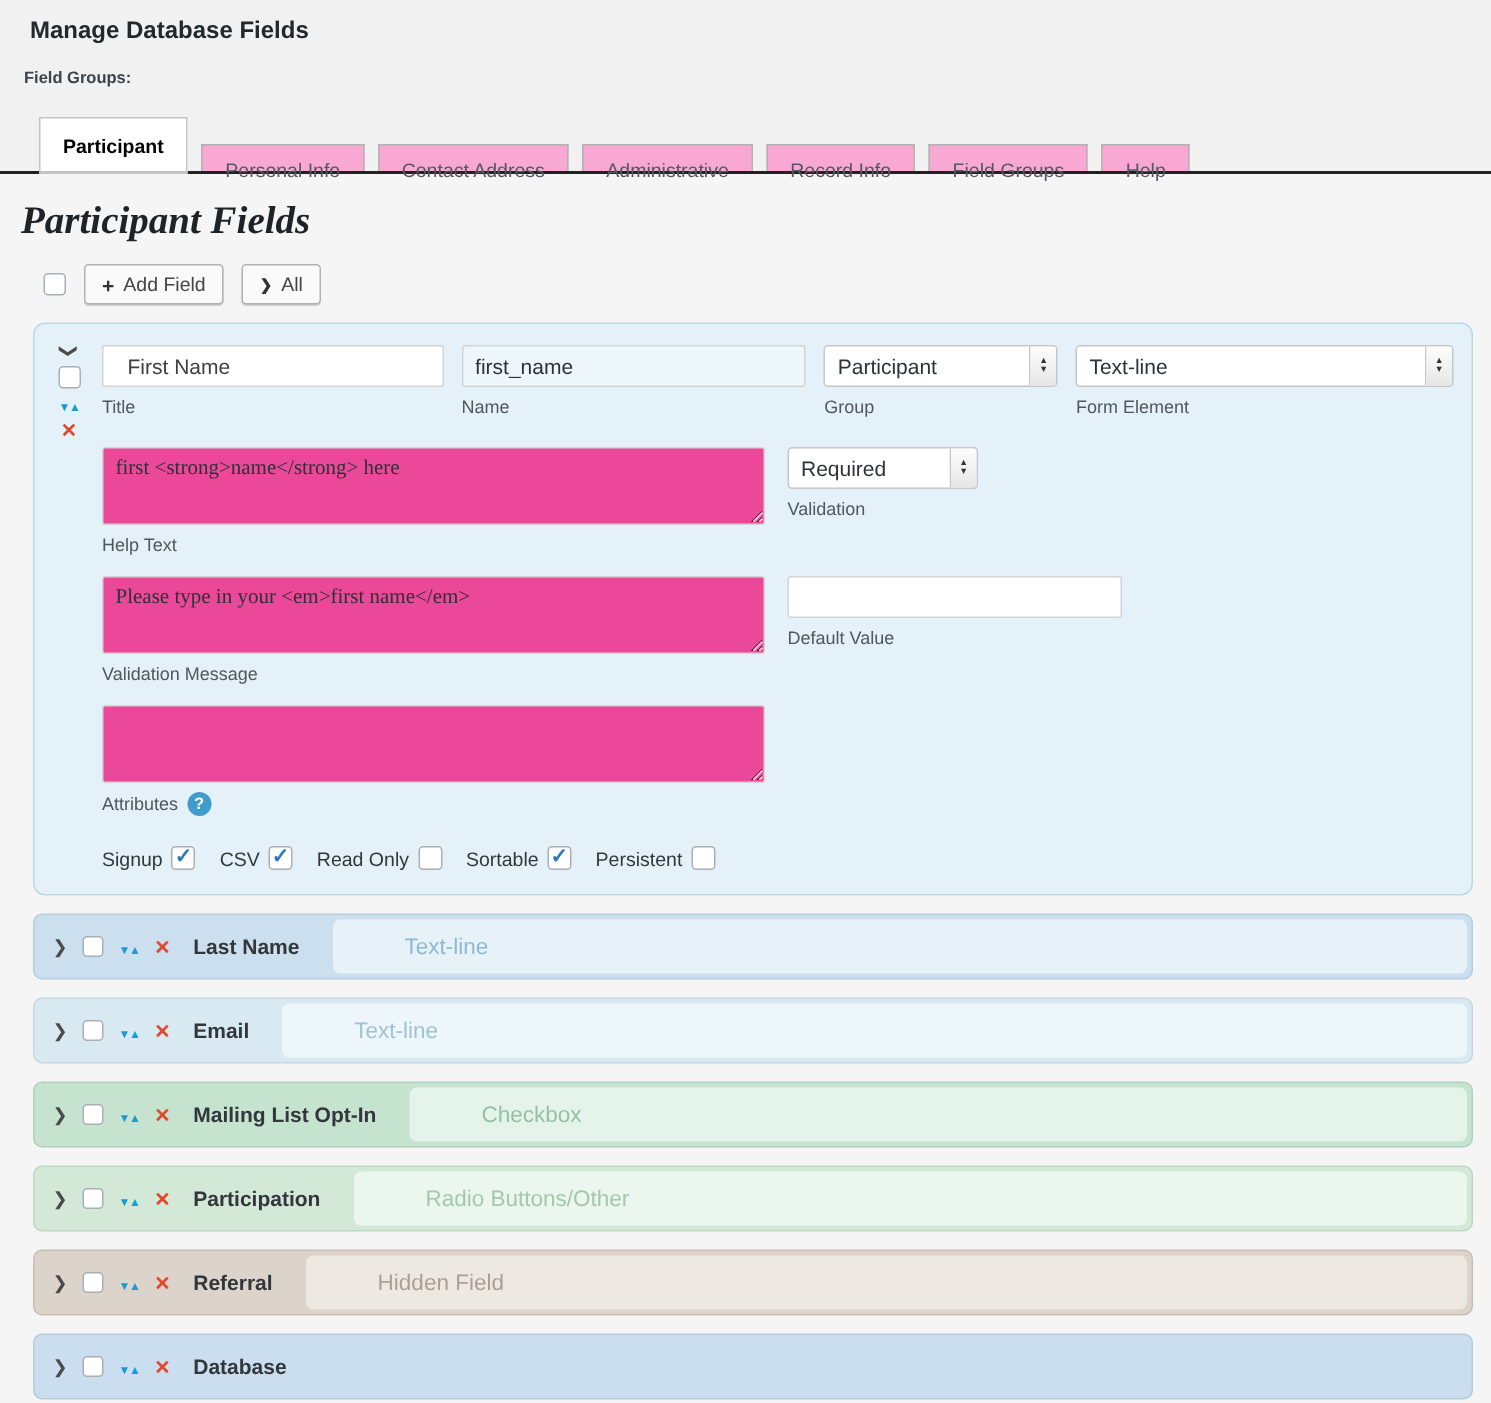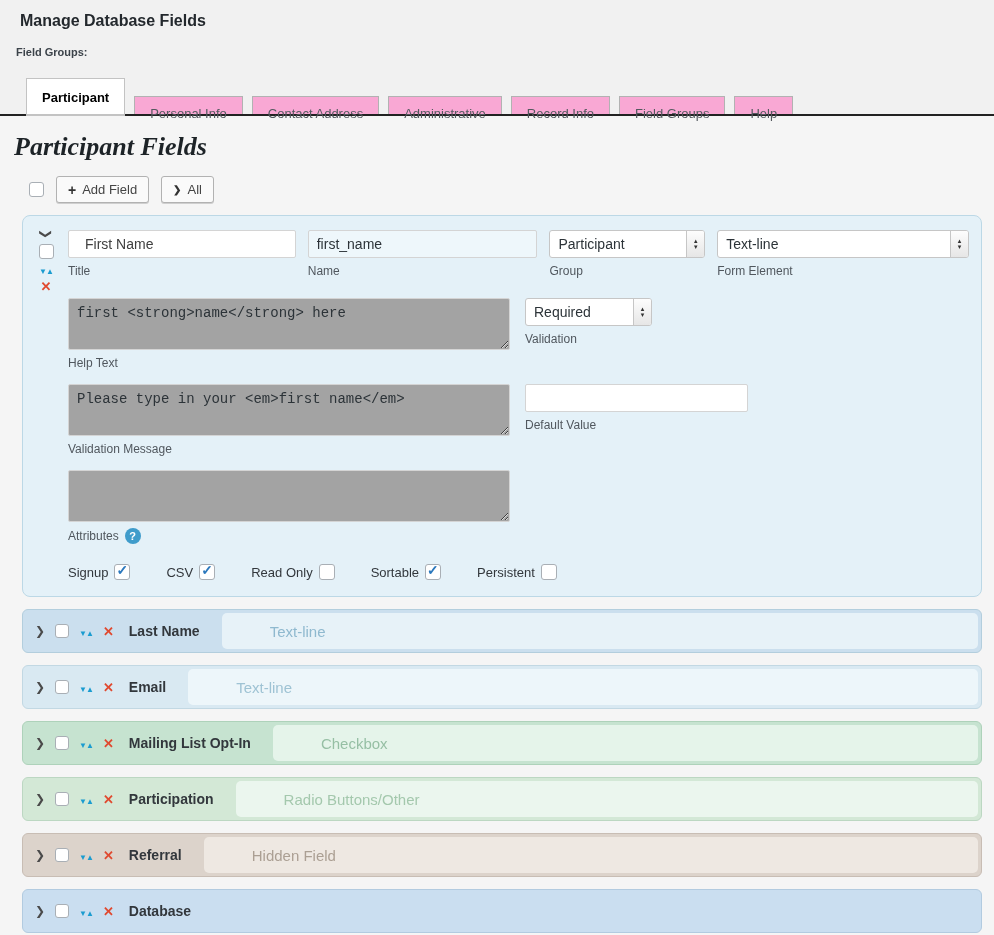--- a/index.html
+++ b/index.html
@@ -57,22 +57,22 @@
                  display:flex; flex-direction:column; align-items:center; gap:4px; }
   .prow { display:flex; align-items:flex-start; }
   .pfield { display:flex; flex-direction:column; }
   .pfield label { margin-top:6px; font-size:12px; color:#50575e; }
   .pinput { height:28px; border:1px solid #d4d4d4; border-radius:2px; padding:0 8px;
             font-size:14px; font-family:"Liberation Sans", sans-serif; background:#fff;
             color:#2c3338; width:100%; }
   .pinput.title-input { font-weight:normal; color:#404040;padding-left:16px; }
   .pinput.name-input { background:#eef7fb; }
   textarea.pta { width:100%; height:52px; border:1px solid #d4d4d4; border-radius:2px;
-                 padding:6px 8px; font-size:14px; font-family:Liberation Mono, monospace;
-                 color:#2c3338; background:#a3a3a3; resize:both; }
+                 padding:6px 8px; font-size:14px; font-family:Liberation Serif, serif;
+                 color:#2c3338; background:#ec4899; resize:both; }
   .w-title { width:228px; margin-right:12px; }
   .w-name { width:230px; margin-right:12px; }
   .w-group { width:156px; margin-right:12px; }
   .w-element { width:252px; }
   .w-ta { width:442px; }
   .w-side { margin-left:15px; }
   .w-validation { width:127px; }
   .w-default { width:223px; }
   .gap1 { margin-top:20px; } .gap2 { margin-top:14px; }
 
@@ -83,21 +83,21 @@
                 background:linear-gradient(#fdfdfd,#e6e6e6); display:flex; flex-direction:column;
                 align-items:center; justify-content:center; border-radius:0 2px 2px 0; }
   .select-btn i { font-style:normal; font-size:7px; line-height:6px; color:#333; }
 
   .attr-label-row { display:flex; align-items:center; gap:6px; margin-top:6px; }
   .attr-label-row span.txt { font-size:12px; color:#50575e; }
   .help-dot { width:16px; height:16px; border-radius:50%; background:#3f9ccb; color:#fff;
               font-size:11px; font-weight:bold; display:flex; align-items:center;
               justify-content:center; cursor:pointer; }
 
-  .optrow { display:flex; align-items:center; gap:36px; margin-top:20px; }
+  .optrow { display:flex; align-items:center; gap:16px; margin-top:20px; }
   .opt { display:flex; align-items:center; gap:6px; }
   .opt .olabel { font-size:13px; color:#32373c; }
 
   
   .frow { display:flex; align-items:center; height:44px; margin:12px 12px 0 22px;
           border-radius:6px; border:1px solid var(--bd); background:var(--outer);
           padding-left:12px; cursor:pointer; }
   .frow .chev { margin-right:10px; }
   .frow input[type="checkbox"] { margin-right:10px; width:14px; height:14px; }
   .frow .sort { margin-right:10px; }

